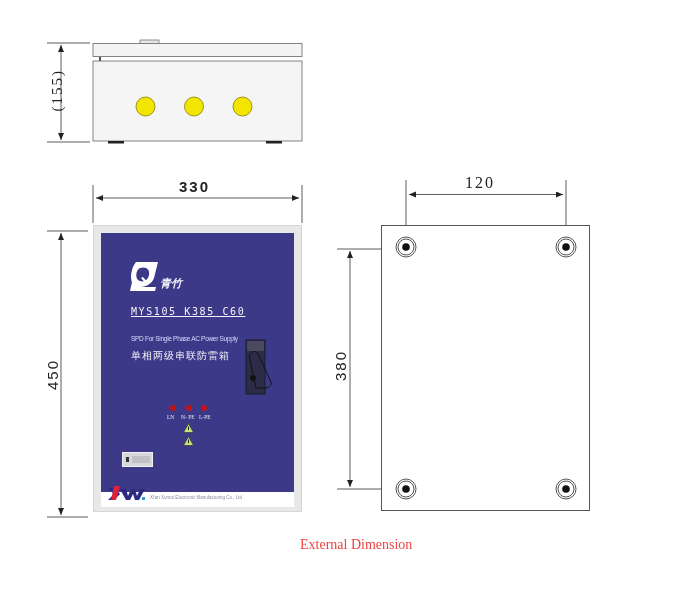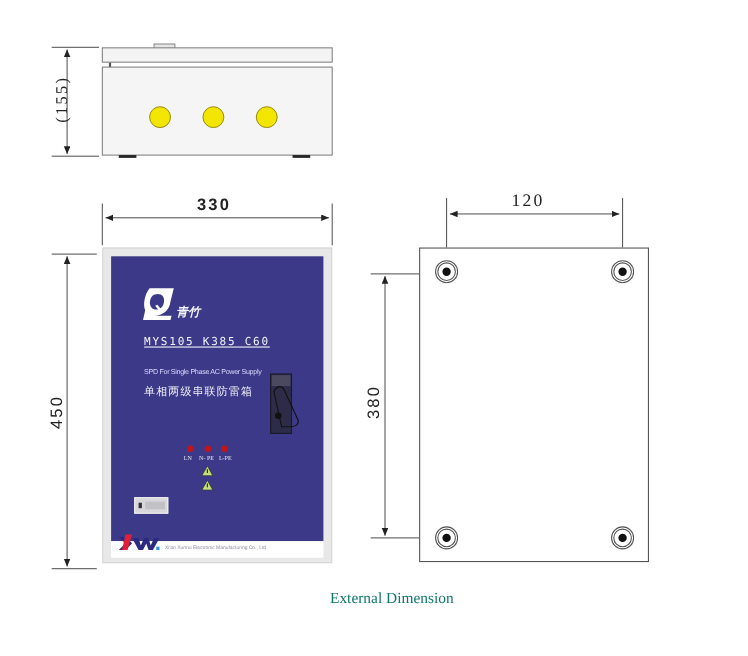--- a/index.html
+++ b/index.html
@@ -11,21 +11,21 @@
   .serif { font-family:"Liberation Serif", serif; }
   .panel-frame { left:93px; top:225px; width:209px; height:287px; background:#e8e8e8; border:1px solid #d6d6d6; box-sizing:border-box; }
   .panel-blue { left:101px; top:233px; width:193px; height:259px; background:#3c3a88; }
   .panel-strip { left:101px; top:492px; width:193px; height:15px; background:#ffffff; }
   .txt-white { color:#f2f2f8; white-space:nowrap; }
   .model { left:131px; top:306px; font-size:10px; letter-spacing:1.6px; font-family:"DejaVu Sans Mono", monospace;text-decoration:underline; }
   .cn { left:131px; top:319px; font-size:10px; letter-spacing:1px;margin-top:30px; }
   .en { left:131px; top:335px; font-size:6.5px; letter-spacing:-0.3px; color:#d8d8ff; }
   .led-label { font-size:5.5px; color:#e6e6f0; font-family:"Liberation Serif", serif; white-space:nowrap; }
   .footer-text { left:150px; top:495px; font-size:4.5px; color:#8a8aa0; white-space:nowrap; }
-  .caption { left:300px; top:537px; font-size:14px; color:#0f766e; font-family:"Liberation Serif", serif; white-space:nowrap; }
+  .caption { left:300px; top:537px; font-size:14px; color:#ef4444; font-family:"Liberation Serif", serif; white-space:nowrap; }
   .back-panel { left:381px; top:225px; width:209px; height:286px; border:1px solid #555; box-sizing:border-box; background:#fff; }
 </style>
 </head>
 <body>
 
 <svg class="lines" viewBox="0 0 680 596">
   <defs>
     <marker id="arr" markerWidth="8" markerHeight="8" refX="7" refY="3" orient="auto-start-reverse" markerUnits="userSpaceOnUse">
       <path d="M0,0 L7,3 L0,6 Z" fill="#222"></path>
     </marker>

